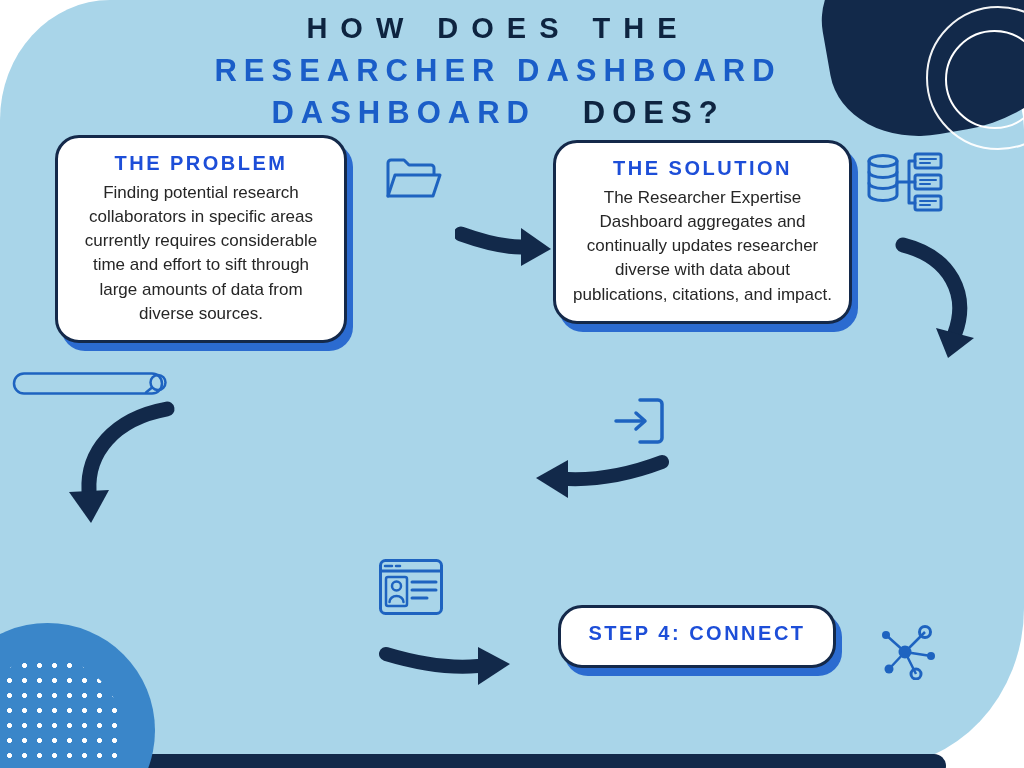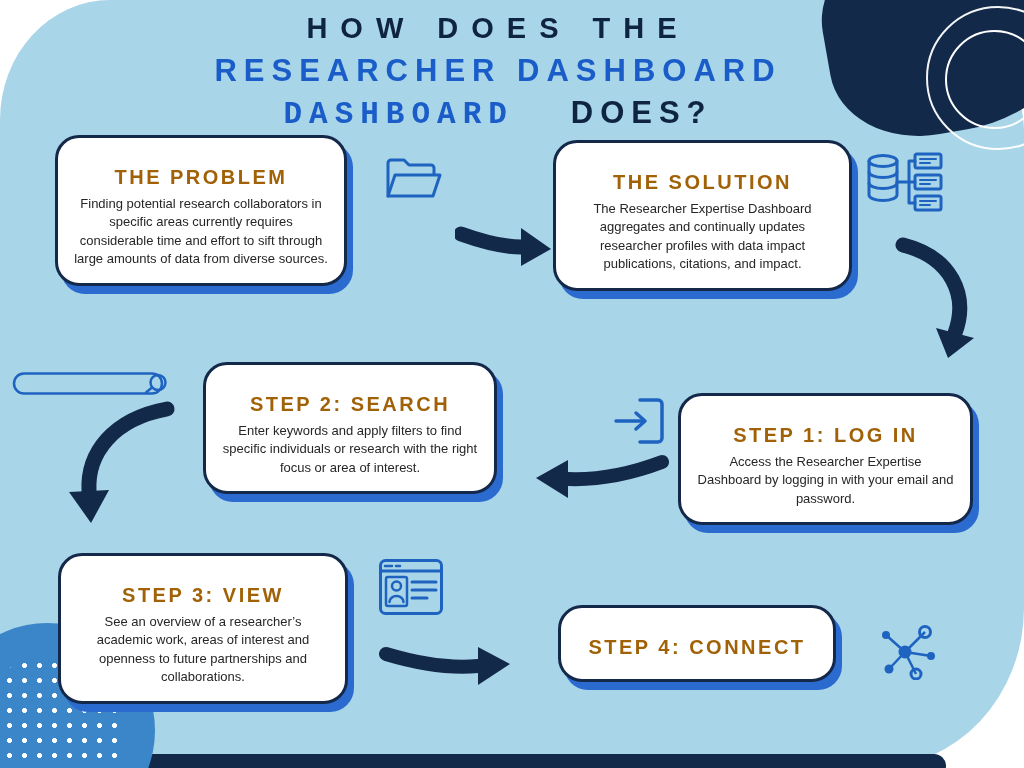--- a/index.html
+++ b/index.html
@@ -33,30 +33,30 @@
   .bl-dots{
     position:absolute;left:-28px;bottom:-40px;width:150px;height:150px;border-radius:50%;
     background-image:radial-gradient(#ffffff 2.2px, transparent 2.7px);
     background-size:15px 15px;z-index:1;
   }
   
   .title{position:absolute;left:0;right:60px;top:12px;text-align:center;z-index:2;font-weight:bold;margin-left:32px;}
   .title .t1{font-size:29px;letter-spacing:13px;color:#0E2440;margin:0 0 8px;}
   .title .t2{font-size:31px;letter-spacing:7px;color:#1A5DC8;margin:0 0 6px;}
   .title .t3{font-size:31px;letter-spacing:7px;margin:0;}
-  .title .t3 .blue{color:#1A5DC8;font-family:Liberation Mono, monospace;}
+  .title .t3 .blue{color:#1A5DC8;}
   .title .t3 .navy{color:#0E2440;}
   
   .box{
     position:absolute;background:#ffffff;border:3px solid #14294A;border-radius:24px;
     box-shadow:6px 8px 0 #2B6BD0;padding:12px 16px 14px;text-align:center;z-index:2;
     box-sizing:border-box;
   }
-  .box h2{margin:16px 0 6px;font-size:20px;letter-spacing:2.5px;color:#a16207;font-weight:bold;}
-  .box p{margin:0;font-size:13px;line-height:1.42;color:#262626;}
+  .box h2{margin:2px 0 6px;font-size:20px;letter-spacing:2.5px;color:#1d4ed8;font-weight:bold;}
+  .box p{margin:0;font-size:17px;line-height:1.42;color:#262626;}
   
   .abs{position:absolute;z-index:2;}
   .icon svg{display:block;}
   .arrow svg{display:block;}
 </style>
 </head>
 <body>
 
 <div id="canvas">
 
@@ -78,37 +78,25 @@
     </div>
   </div>
 
   <div class="box" style="left:55px;top:135px;width:292px;">
     <h2>THE PROBLEM</h2>
     <p>Finding potential research collaborators in specific areas currently requires considerable time and effort to sift through large amounts of data from diverse sources.</p>
   </div>
 
   <div class="box" style="left:553px;top:140px;width:299px;">
     <h2>THE SOLUTION</h2>
-    <p>The Researcher Expertise Dashboard aggregates and continually updates researcher profiles with data impact publications, citations, and impact.</p>
+    <p>The Researcher Expertise Dashboard aggregates and continually updates researcher diverse with data about publications, citations, and impact.</p>
   </div>
 
-  <div class="box" style="left:203px;top:362px;width:294px;">
-    <h2>STEP 2: SEARCH</h2>
-    <p>Enter keywords and apply filters to find specific individuals or research with the right focus or area of interest.</p>
-  </div>
 
-  <div class="box" style="left:678px;top:393px;width:295px;">
-    <h2>STEP 1: LOG IN</h2>
-    <p>Access the Researcher Expertise Dashboard by logging in with your email and password.</p>
-  </div>
 
-  <div class="box" style="left:58px;top:553px;width:290px;">
-    <h2>STEP 3: VIEW</h2>
-    <p>See an overview of a researcher’s academic work, areas of interest and openness to future partnerships and collaborations.</p>
-  </div>
 
   <div class="box" style="left:558px;top:605px;width:278px;">
     <h2>STEP 4: CONNECT</h2>
   </div>
 
   <div class="abs icon" style="left:380px;top:150px;">
     <svg width="66" height="58" viewBox="0 0 66 58" fill="none" stroke="#1E63C0" stroke-width="3" stroke-linecap="round" stroke-linejoin="round">
       <path d="M8 46 V13 a3 3 0 0 1 3 -3 h13 l5 5 h22 a3 3 0 0 1 3 3 v6"></path>
       <path d="M8 46 L15 25 h45 l-7 21 z"></path>
     </svg>

